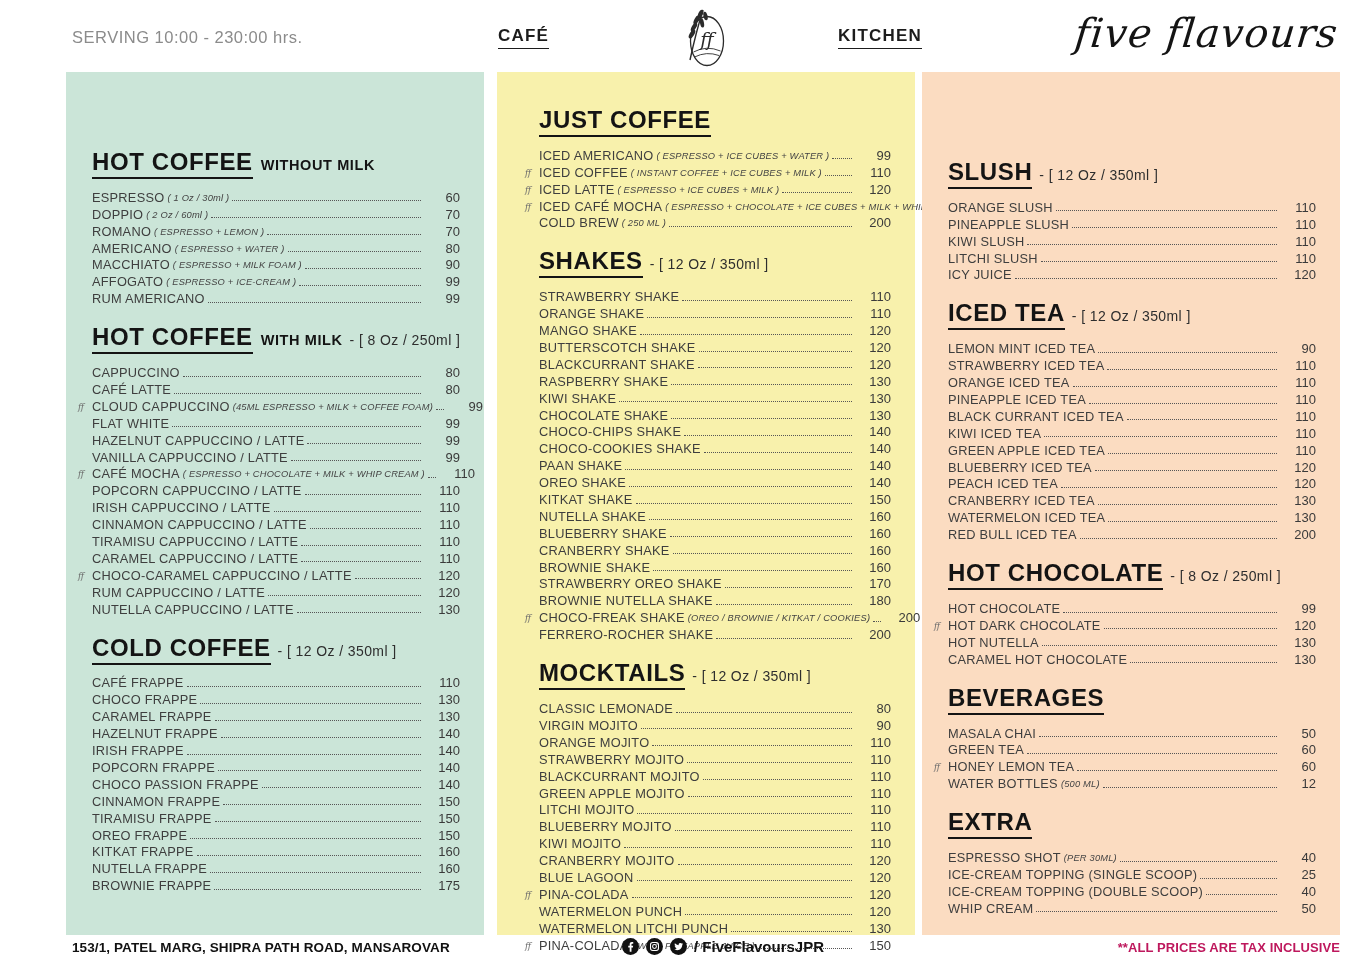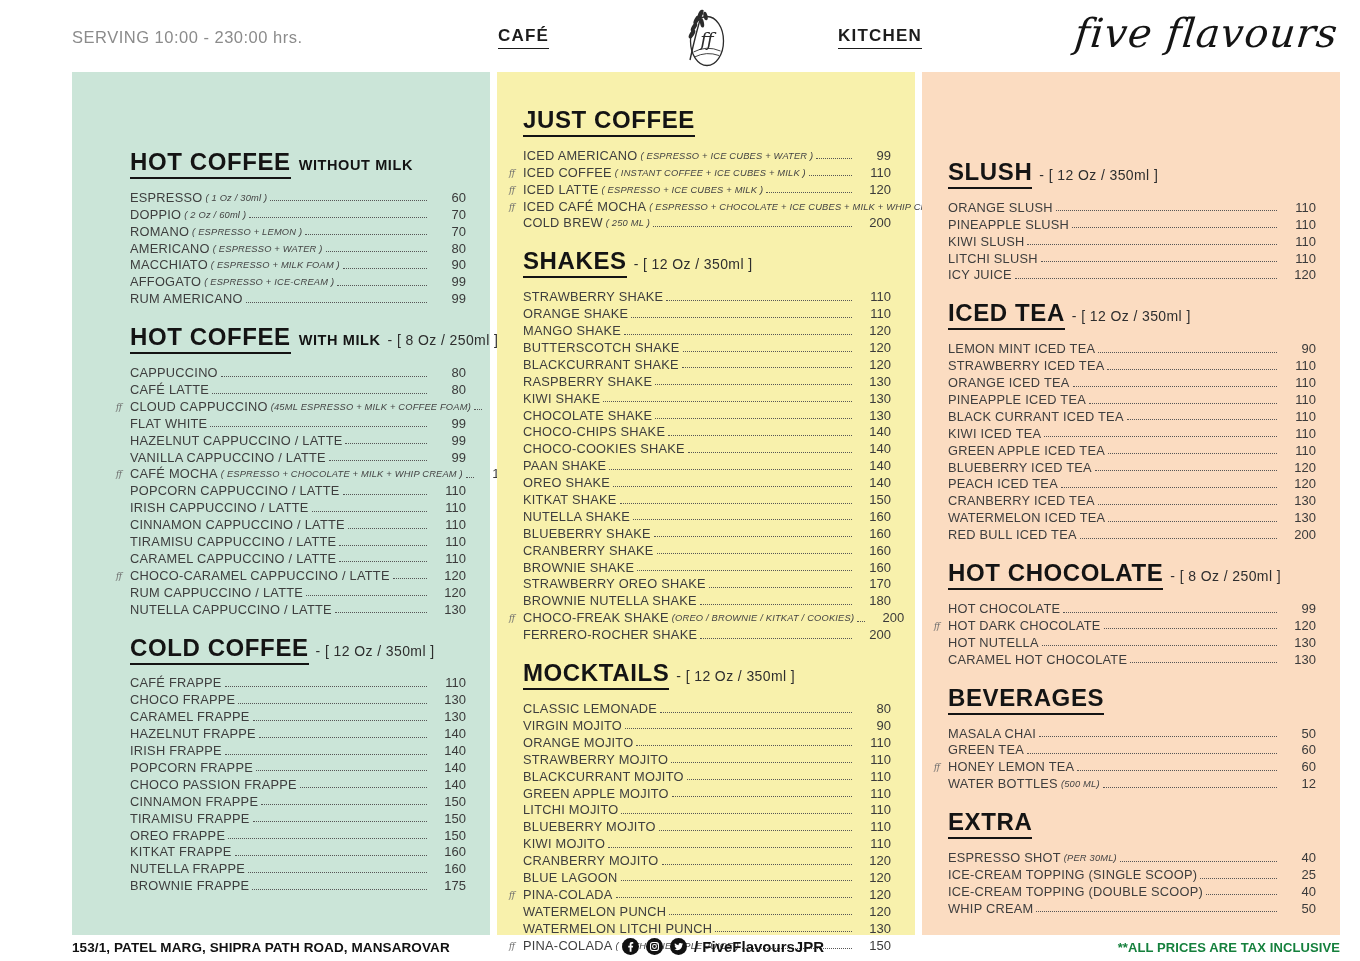--- a/index.html
+++ b/index.html
@@ -10,22 +10,22 @@
   .header { position:absolute; top:0; left:0; width:100%; height:60px; }
   .serving { position:absolute; left:72px; top:28px; font-size:16.5px; color:#8b8b8b; letter-spacing:.5px; }
   .nav-link { position:absolute; top:26px; font-size:17px; font-weight:700; color:#1c1c1c; letter-spacing:1.2px; border-bottom:1.6px solid #1c1c1c; padding-bottom:2px; }
   .nav-cafe { left:498px; }
   .nav-kitchen { left:838px; }
   .brand-logo { position:absolute; left:676px; top:4px; }
   .brand-script { position:absolute; right:22px; top:10px; font-family:"DejaVu Serif", serif; font-style:italic; font-size:40px; color:#141414; letter-spacing:1px; transform:skewX(-6deg); }
 
   
   .panel { position:absolute; top:72px; height:863px; width:418px; }
-  .panel-0 { left:72px;padding-left:32px; }
-  .panel-1 { left:497px; }
+  .panel-0 { left:66px; }
+  .panel-1 { left:497px;padding-left:16px; }
   .panel-2 { left:922px; width:418px; }
   .panel-inner { padding:0 24px 0 26px; }
   .pad-0 { padding-top:76px; }
   .pad-1 { padding-top:34px; }
   .pad-2 { padding-top:86px; }
 
   .section { margin-top:0; }
   .section + .section { margin-top:17px; }
   .sec-head { margin-bottom:9px; white-space:nowrap; }
   .sec-title { display:inline-block; font-size:24px; font-weight:800; color:#141414; letter-spacing:.6px; border-bottom:2.6px solid #141414; padding-bottom:1px; }
@@ -38,21 +38,21 @@
   .row .dots { flex:1 1 auto; border-bottom:1.8px dotted #565656; margin:0 5px 3.5px 3px; min-width:8px; }
   .row .price { flex:0 0 34px; text-align:right; font-size:13px; line-height:15px; color:#3a3a3a; white-space:nowrap; }
   .ff-mark { position:absolute; left:-14px; bottom:2px; font-size:8.5px; font-style:italic; color:#6b6b6b; font-family:"DejaVu Serif", serif; }
 
   
   .footer { position:absolute; left:0; top:938px; width:100%; height:23px; }
   .address { position:absolute; left:72px; top:2px; font-size:13.5px; font-weight:700; color:#111; letter-spacing:.1px; }
   .social { position:absolute; left:622px; top:0; display:flex; align-items:center; gap:7px; }
   .social svg { display:block; }
   .handle { font-size:15px; font-weight:700; color:#111; }
-  .tax-note { position:absolute; right:20px; top:2px; font-size:13px; font-weight:700; color:#15803d; letter-spacing:.1px; }
+  .tax-note { position:absolute; right:20px; top:2px; font-size:13px; font-weight:700; color:#be185d; letter-spacing:.1px; }
 </style>
 </head>
 <body>
 
 <div class="page">
 
   <div class="header">
     <div class="serving">SERVING 10:00 - 230:00 hrs.</div>
     <div class="nav-link nav-cafe">CAFÉ</div>
 

